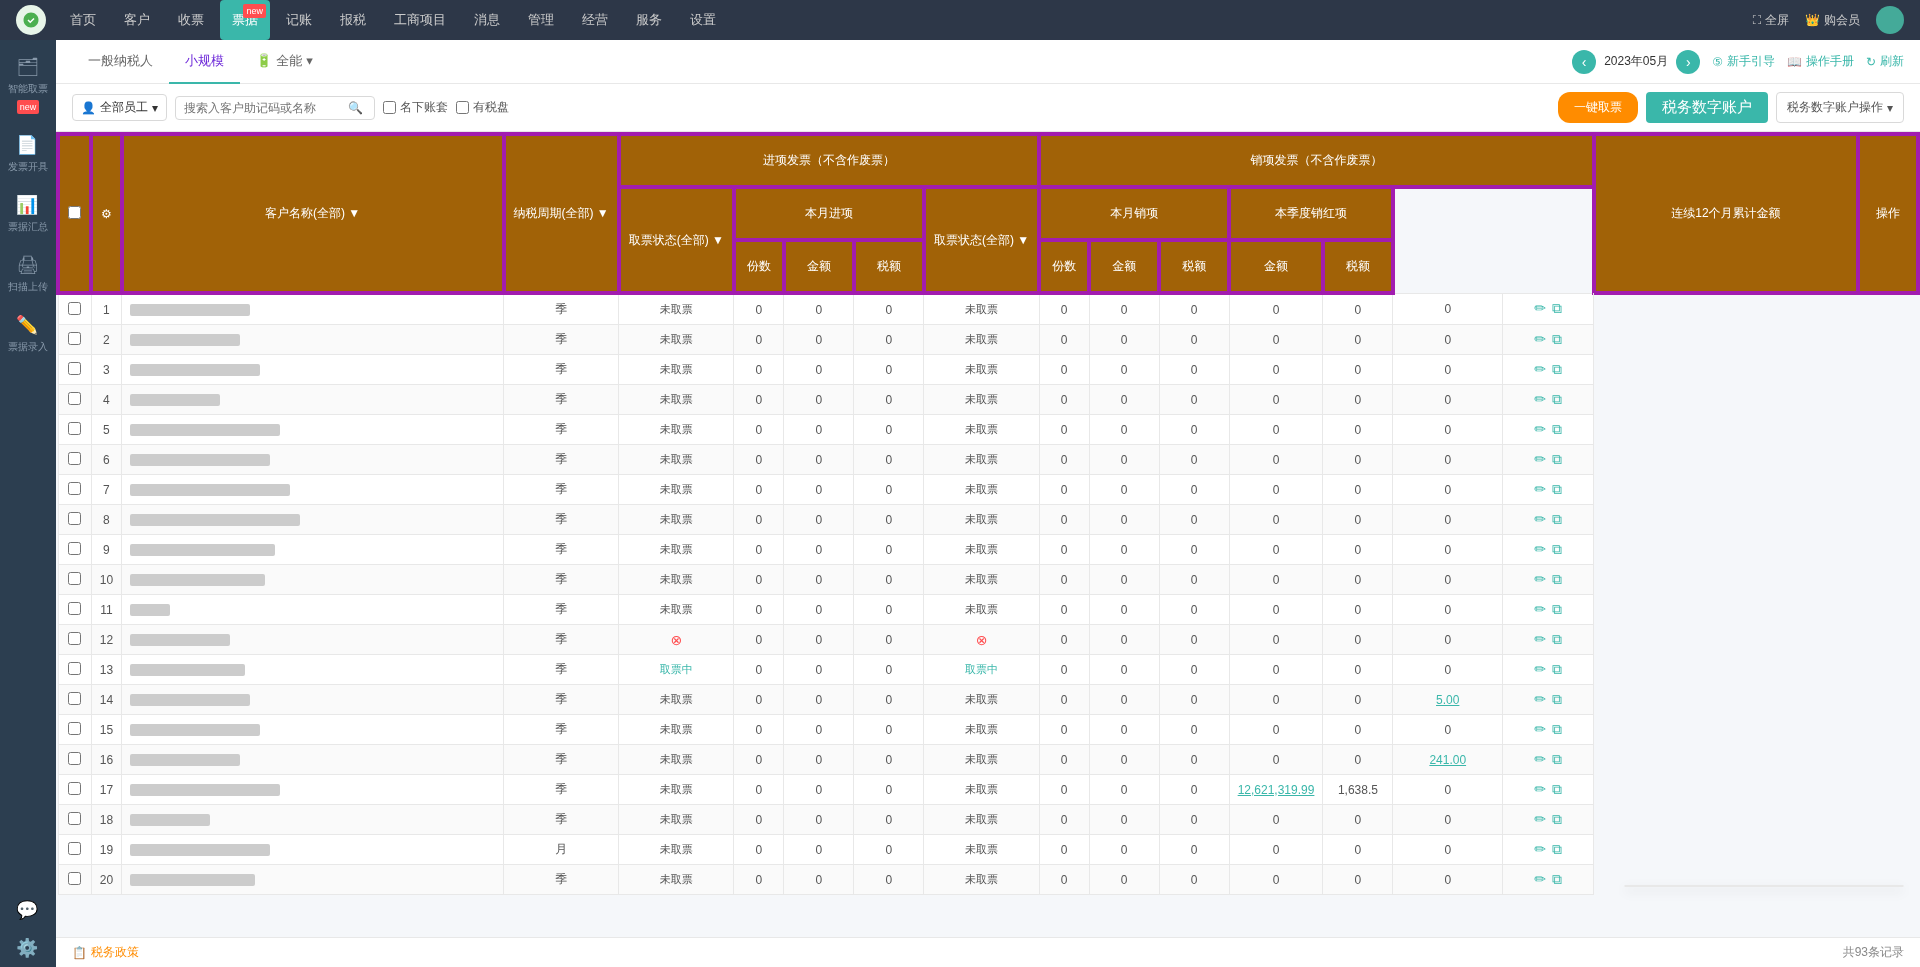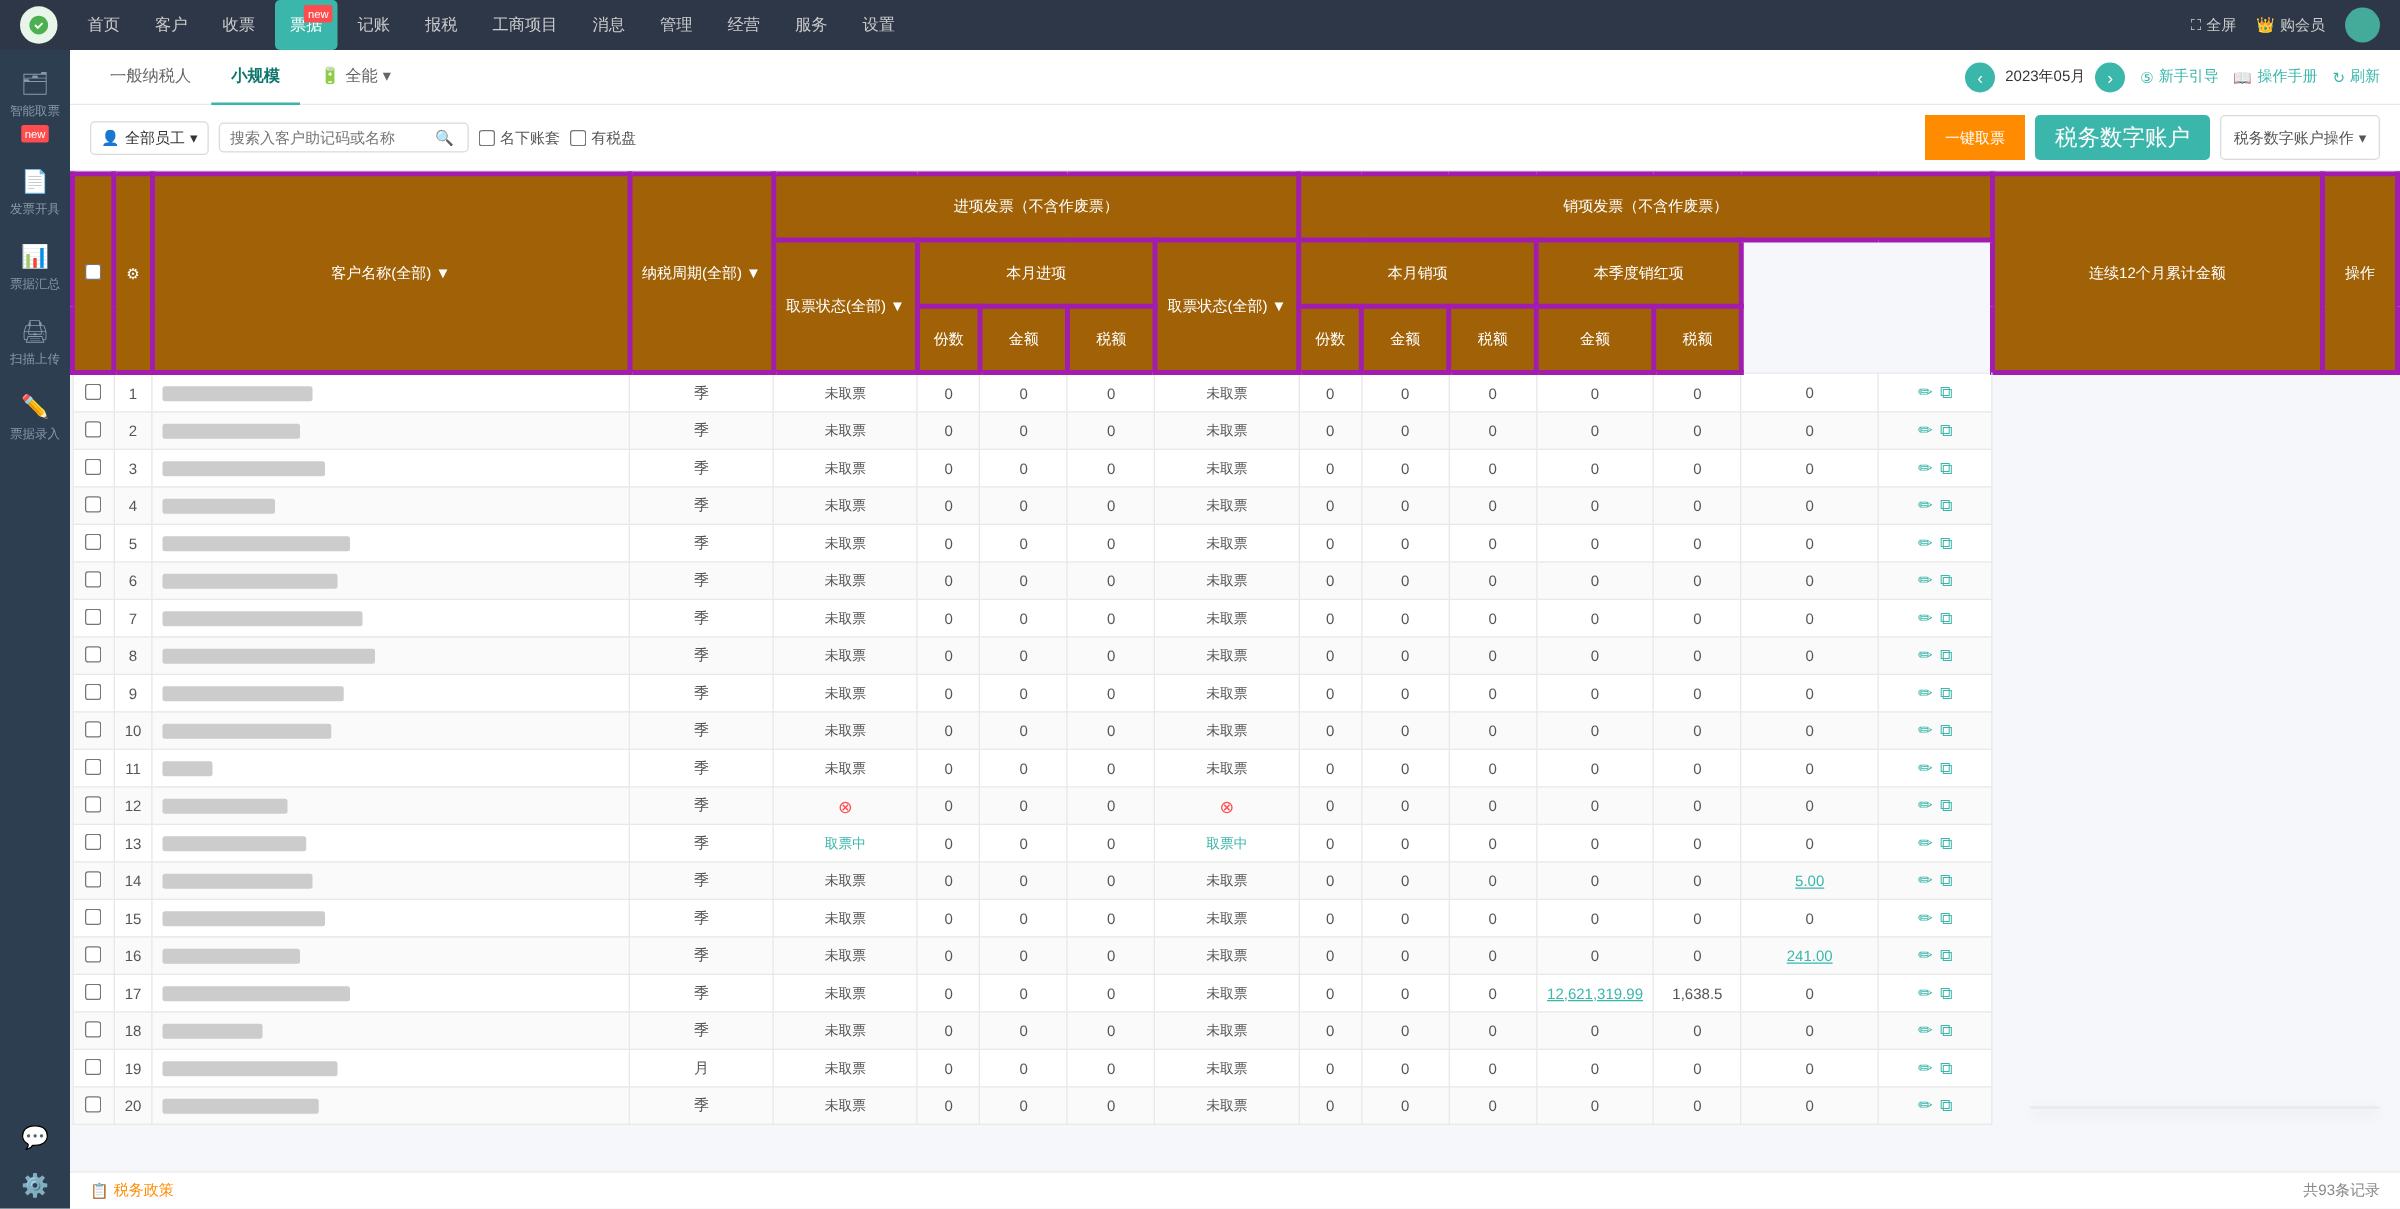--- a/index.html
+++ b/index.html
@@ -22,35 +22,35 @@
     .sidebar-item { width: 52px; display: flex; flex-direction: column; align-items: center; padding: 8px 4px; cursor: pointer; color: #8899aa; border-radius: 4px; font-size: 11px; gap: 4px; }
     .sidebar-item .icon { font-size: 18px; }
     .sidebar-item .new-badge { background: #ff4d4f; color: #fff; font-size: 9px; padding: 0 3px; border-radius: 2px; line-height: 14px; }
 
     
     .main { flex: 1; overflow: hidden; display: flex; flex-direction: column; background: #f5f7fa; }
 
     
     .sub-tabs { background: #fff; padding: 0 16px; display: flex; align-items: center; border-bottom: 1px solid #e8e8e8; height: 44px; gap: 0; }
     .sub-tab { padding: 0 16px; height: 44px; display: flex; align-items: center; cursor: pointer; color: #666; font-size: 13px; border-bottom: 2px solid transparent; }
-    .sub-tab.active { color: #0f766e; border-bottom: 2px solid #3ab7aa; font-weight: 700; }
+    .sub-tab.active { color: #6d28d9; border-bottom: 2px solid #3ab7aa; font-weight: 400; }
     .period-btn { width: 24px; height: 24px; border-radius: 50%; background: #3ab7aa; color: #fff; display: flex; align-items: center; justify-content: center; cursor: pointer; font-size: 14px; }
     .top-actions { margin-left: auto; display: flex; align-items: center; gap: 12px; font-size: 12px; color: #3ab7aa; }
     .top-actions span { cursor: pointer; display: flex; align-items: center; gap: 4px; }
 
     
     .toolbar { background: #fff; padding: 8px 16px; display: flex; align-items: center; gap: 8px; border-bottom: 1px solid #e8e8e8; }
     .filter-select { border: 1px solid #d9d9d9; border-radius: 4px; padding: 4px 8px; font-size: 12px; background: #fff; display: flex; align-items: center; gap: 4px; cursor: pointer; }
     .filter-select .icon { color: #52c41a; }
     .search-box { border: 1px solid #d9d9d9; border-radius: 4px; padding: 4px 8px; font-size: 12px; width: 200px; display: flex; align-items: flex-end; gap: 4px; }
     .search-box input { border: none; outline: none; font-size: 12px; width: 160px; color: #999; }
     .checkbox-label { display: flex; align-items: center; gap: 4px; font-size: 12px; color: #555; cursor: pointer; justify-content: space-between; }
     .toolbar-right { margin-left: auto; display: flex; gap: 8px; }
-    .btn-primary { background: #ff8c00; color: #fff; border: none; border-radius: 0; padding: 6px 16px; font-size: 12px; cursor: pointer; white-space: nowrap; }
-    .btn-teal { background: #3ab7aa; color: #fff; border: none; border-radius: 4px; padding: 6px 16px; font-size: 18px; cursor: pointer; white-space: nowrap; }
+    .btn-primary { background: #ff8c00; color: #fff; border: none; border-radius: 12px; padding: 6px 16px; font-size: 12px; cursor: pointer; white-space: nowrap; }
+    .btn-teal { background: #3ab7aa; color: #fff; border: none; border-radius: 4px; padding: 6px 16px; font-size: 15px; cursor: pointer; white-space: nowrap; }
     .btn-outline { background: #fff; color: #555; border: 1px solid #d9d9d9; border-radius: 4px; padding: 6px 10px; font-size: 12px; cursor: pointer; white-space: nowrap; display: flex; align-items: center; gap: 4px; }
 
     
     .table-container { flex: 1; overflow: auto; padding: 0; }
     table { width: 100%; border-collapse: collapse; font-size: 12px; }
     thead tr th { background: #a16207; color: #fff; padding: 16px 8px; text-align: center; white-space: nowrap; border: 4px solid #a21caf; font-weight: normal; }
     tbody tr { background: #fff; }
     tbody tr:nth-child(even) { background: #fafafa; }
     tbody td { padding: 6px 8px; text-align: center; border: 1px solid #e8e8e8; white-space: nowrap; color: #555; }
     tbody td.name-cell { text-align: left; max-width: 200px; overflow: hidden; }

